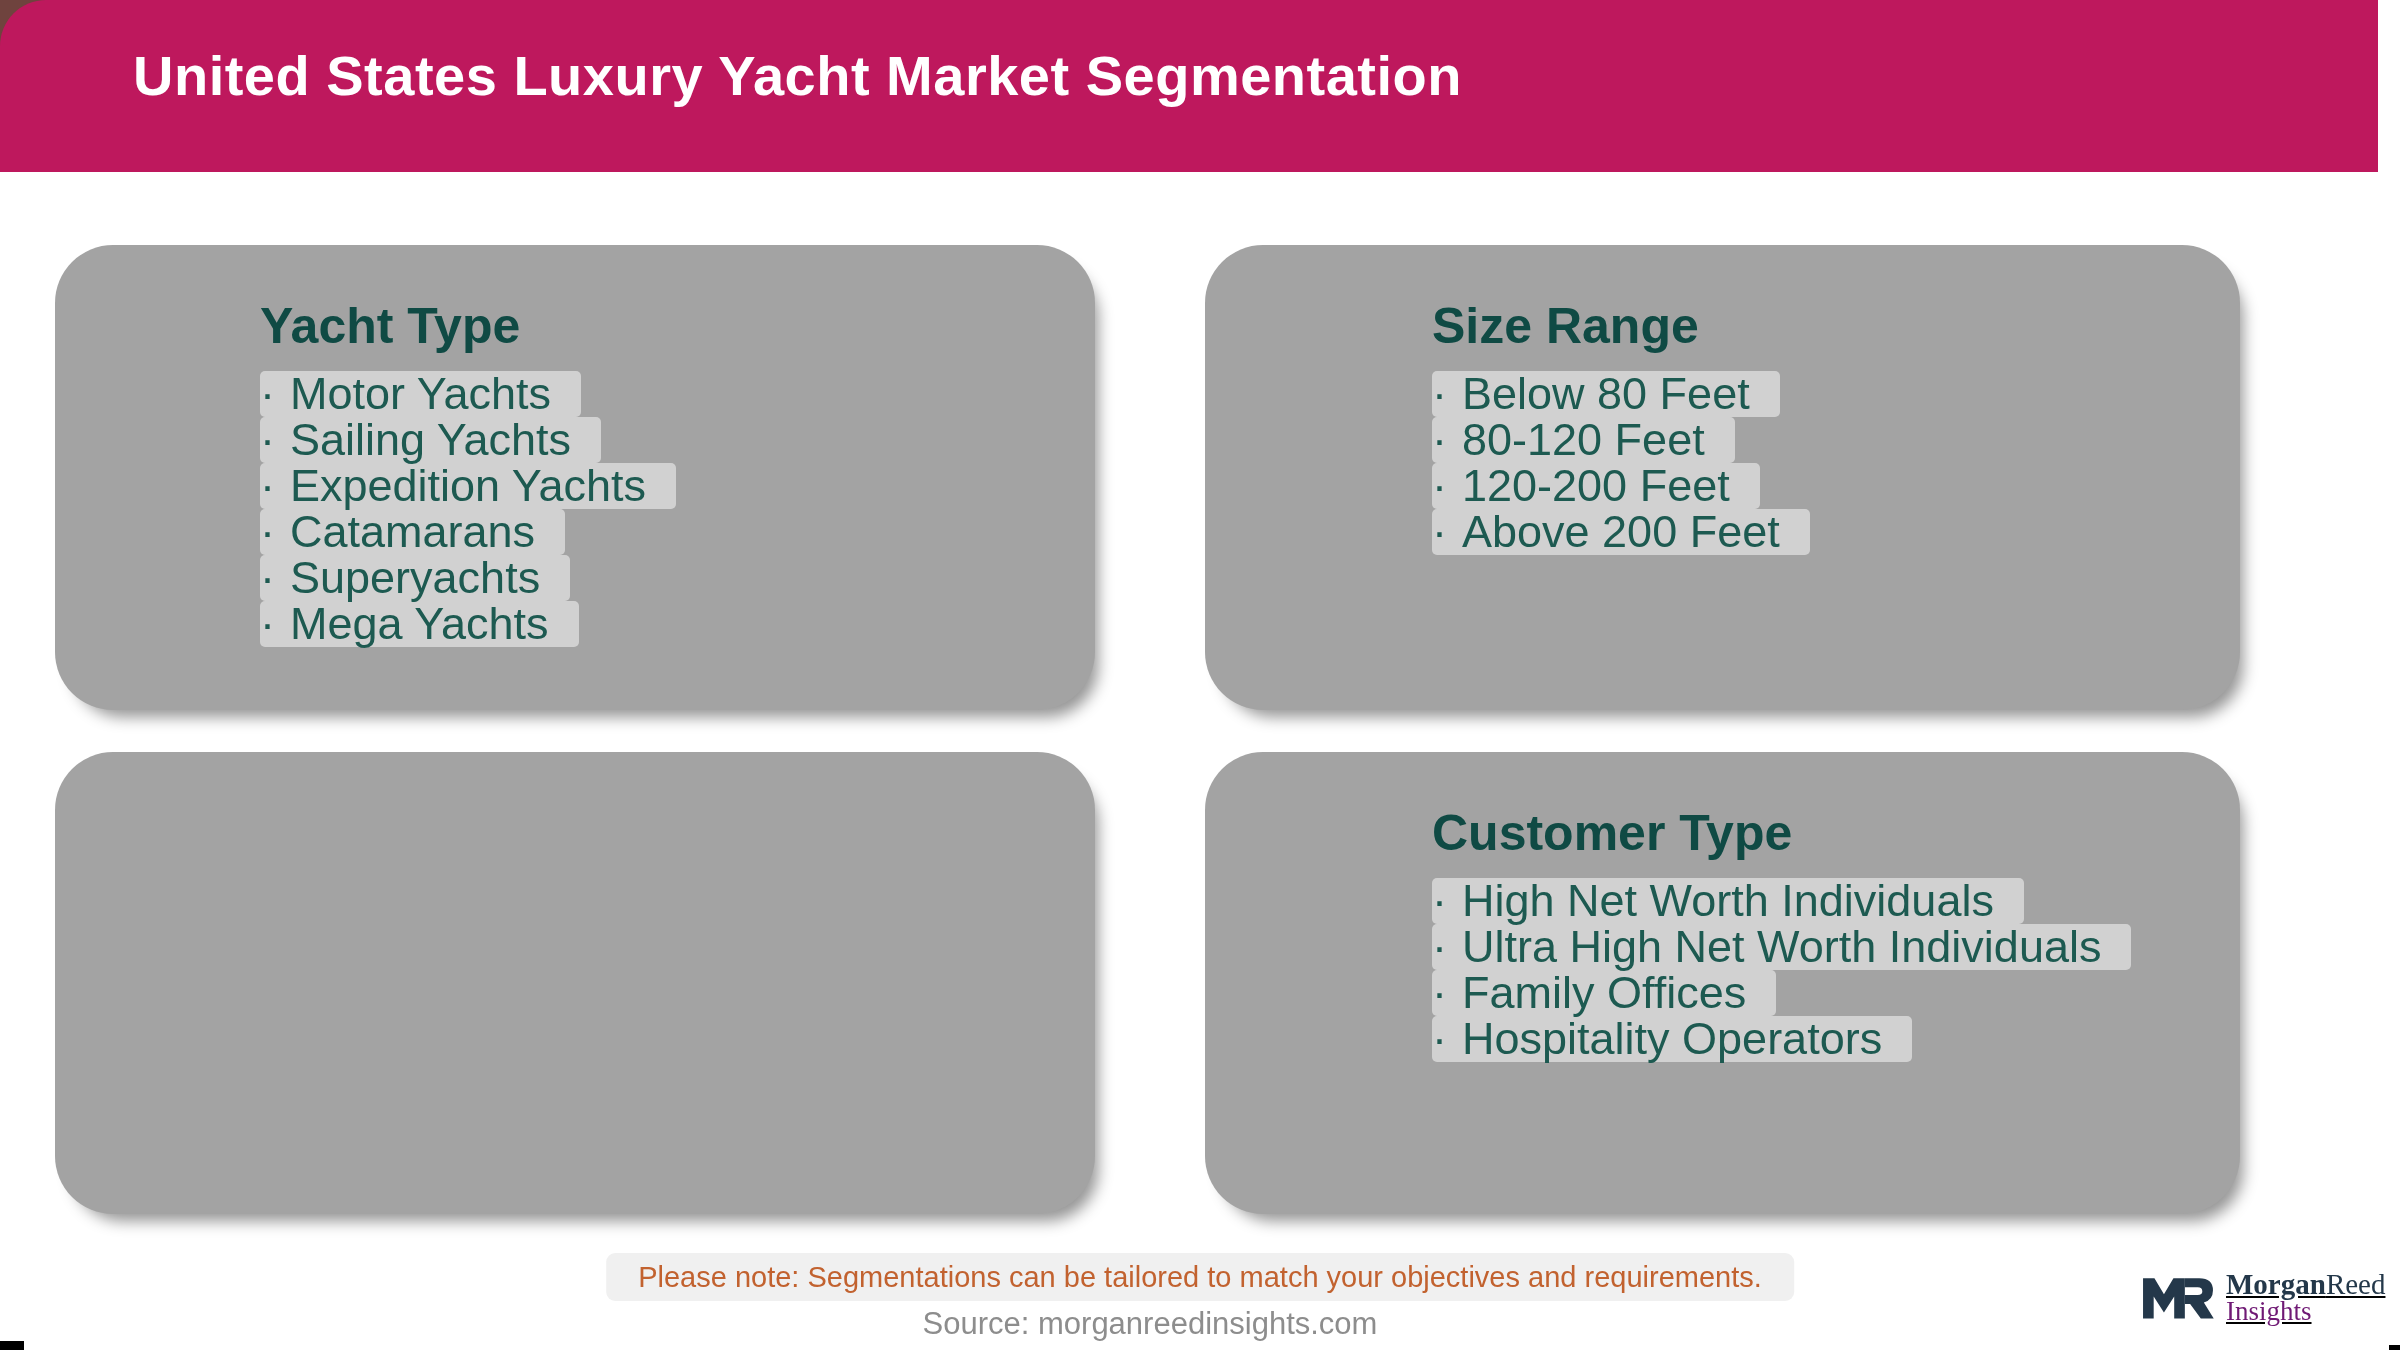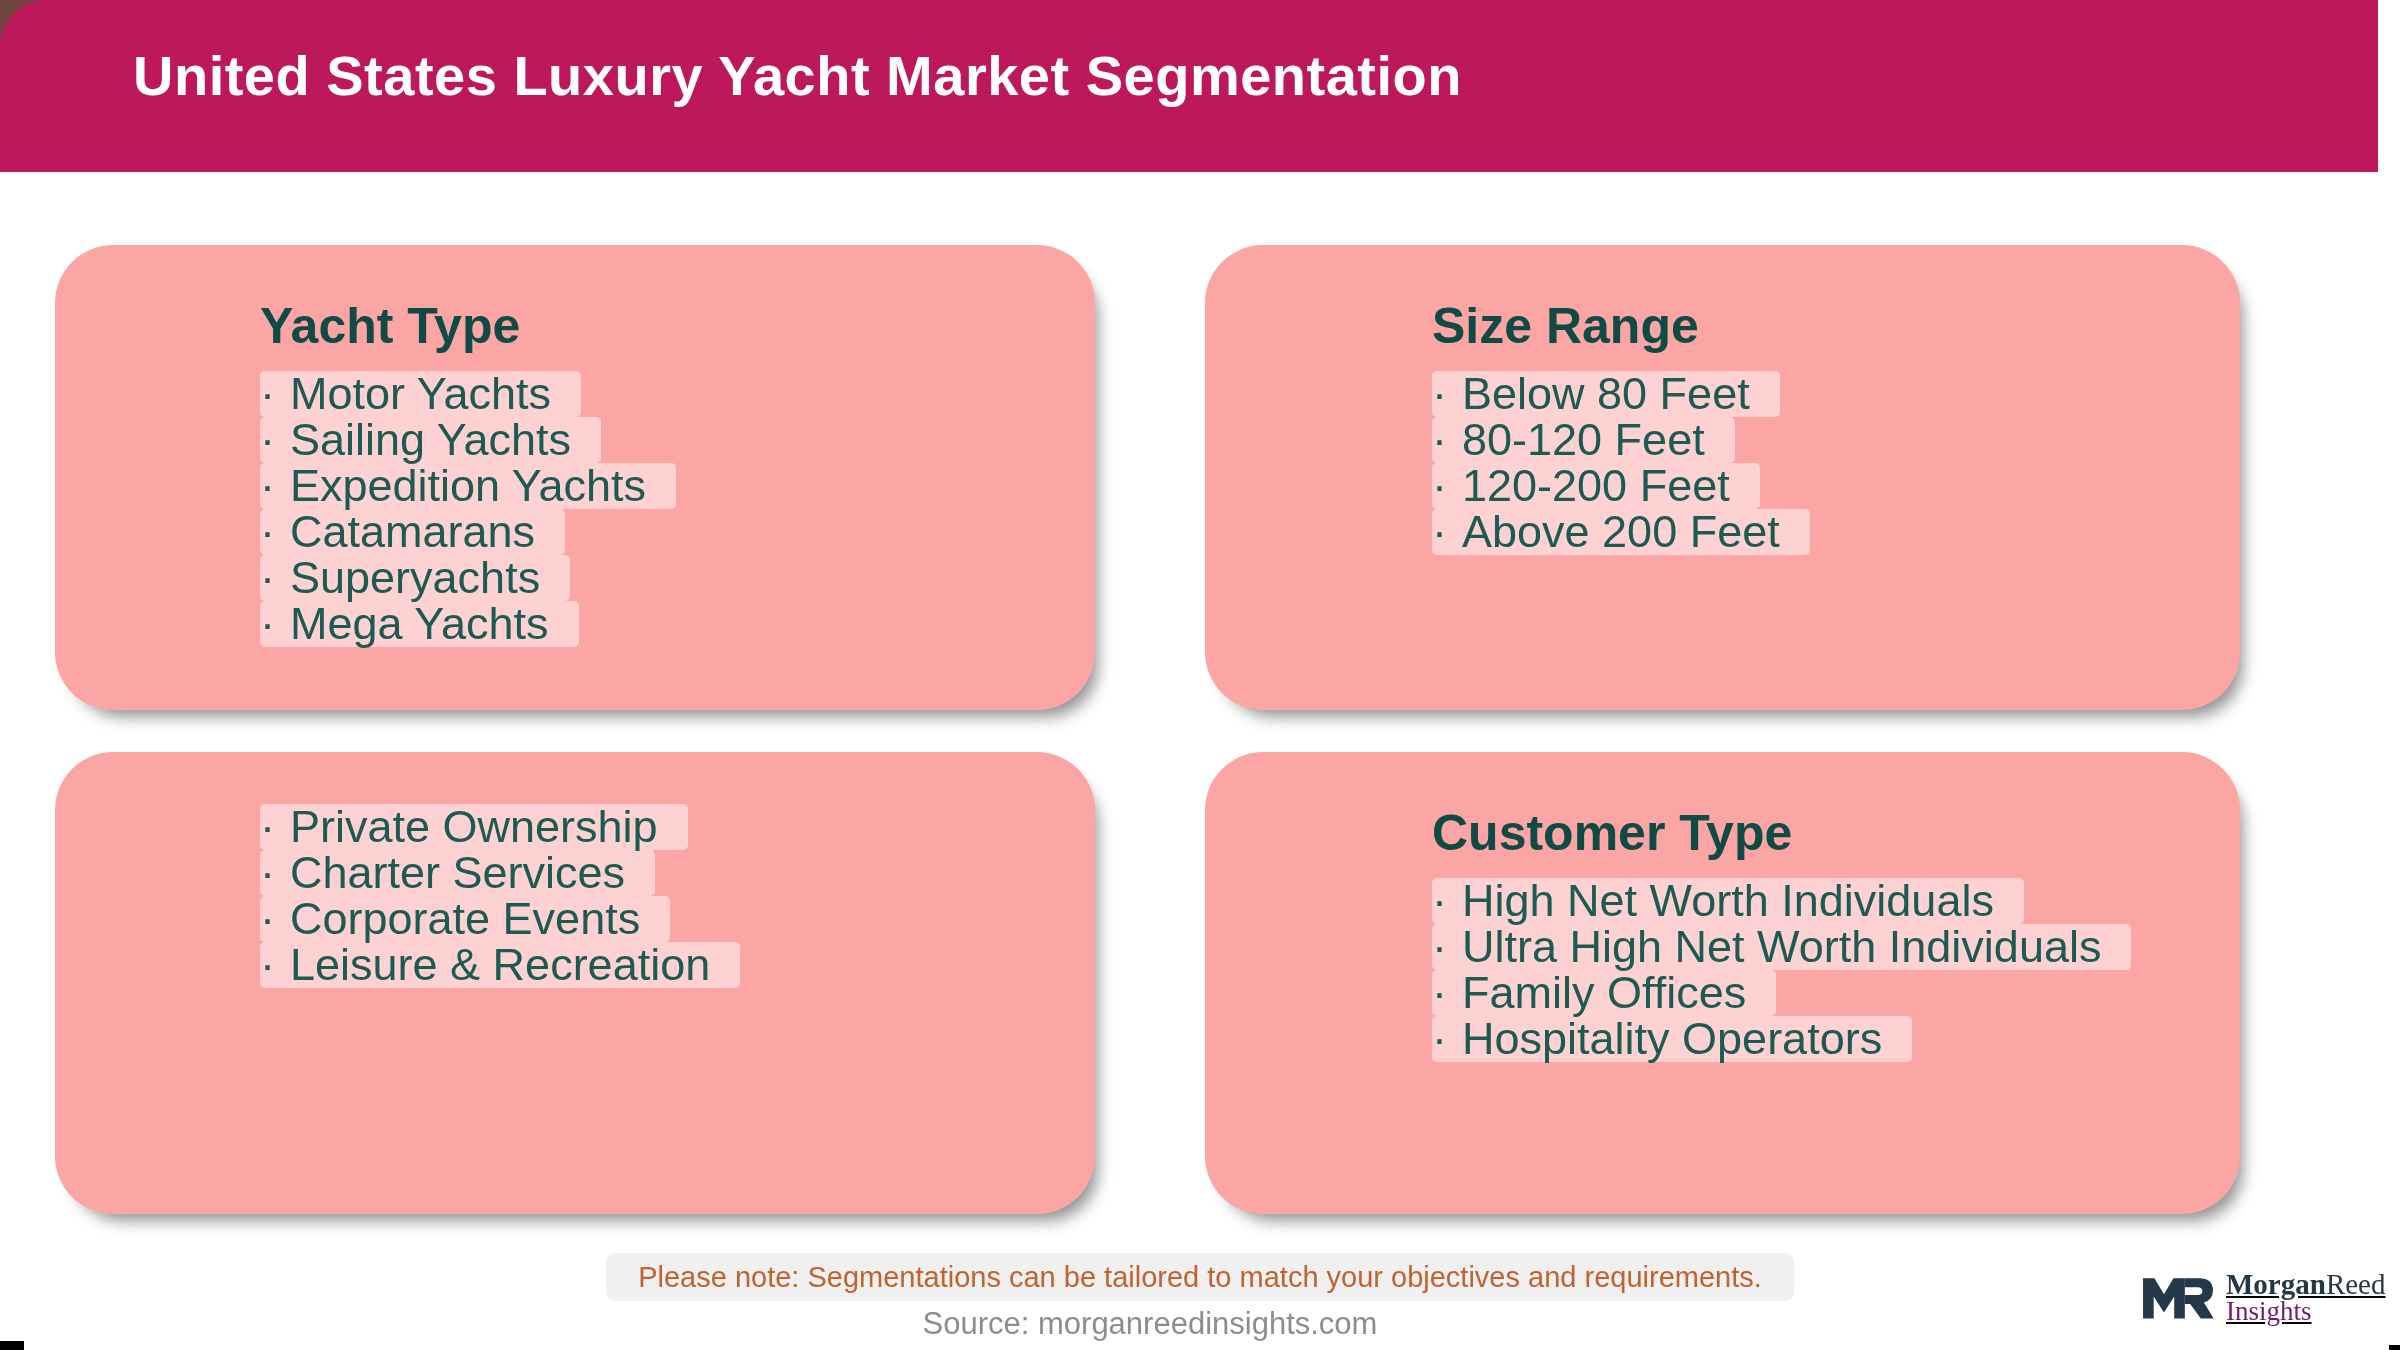--- a/index.html
+++ b/index.html
@@ -10,21 +10,21 @@
   
   .corner-artifact{position:absolute;left:0;top:0;width:46px;height:46px;background:#6f433e;z-index:0;}
   .header{
     position:absolute;left:0;top:0;width:2378px;height:172px;background:#be185d;
     border-top-left-radius:46px;display:flex;align-items:center;box-sizing:border-box;
     padding-left:133px;padding-bottom:22px;z-index:1;
   }
   .header h1{margin:0;font-size:56px;font-weight:700;color:#ffffff;letter-spacing:.5px;}
   
   .card{
-    position:absolute;background:#fca5a5;border-radius:58px;box-sizing:border-box;
+    position:absolute;background:#a3a3a3;border-radius:58px;box-sizing:border-box;
     box-shadow:10px 14px 15px -7px rgba(0,0,0,.42);z-index:1;
   }
   .card h2{margin:0 0 16px 0;font-size:50px;font-weight:700;color:#0f4a44;}
   .card ul{list-style:none;margin:0;padding:0;font-size:45px;color:#1d5a51;}
   .card li{line-height:46px;background:rgba(255,255,255,.5);width:fit-content;
     padding-right:30px;border-radius:5px;}
   .card li::before{content:"\00B7";margin-right:15px;}
   .c1{left:55px;top:245px;width:1040px;height:465px;padding:52px 40px 0 205px;}
   .c2{left:1205px;top:245px;width:1035px;height:465px;padding:52px 40px 0 227px;}
   .c3{left:55px;top:752px;width:1040px;height:462px;padding:52px 40px 0 205px;}
@@ -78,26 +78,20 @@
     <h2>Size Range</h2>
     <ul>
         <li>Below 80 Feet</li>
         <li>80-120 Feet</li>
         <li>120-200 Feet</li>
         <li>Above 200 Feet</li>
       </ul>
   </section>
 
   <section class="card c3">
-    <ul>
-        <li>Private Ownership</li>
-        <li>Charter Services</li>
-        <li>Corporate Events</li>
-        <li>Leisure &amp; Recreation</li>
-      </ul>
   </section>
 
   <section class="card c4">
     <h2>Customer Type</h2>
     <ul>
         <li>High Net Worth Individuals</li>
         <li>Ultra High Net Worth Individuals</li>
         <li>Family Offices</li>
         <li>Hospitality Operators</li>
       </ul>

